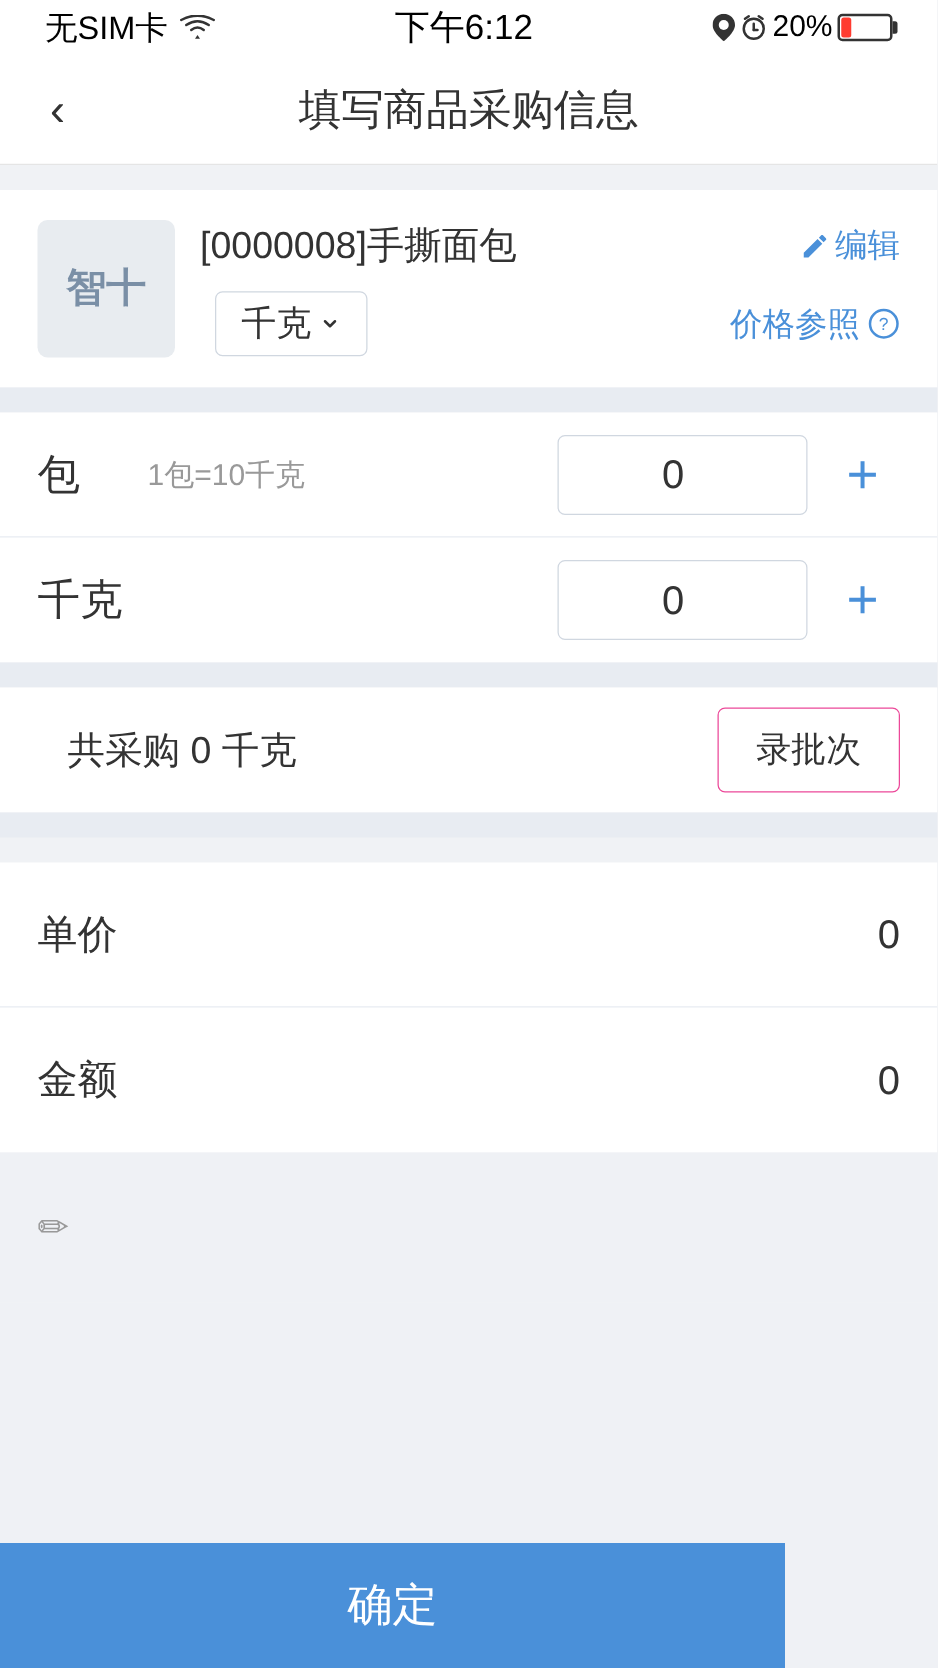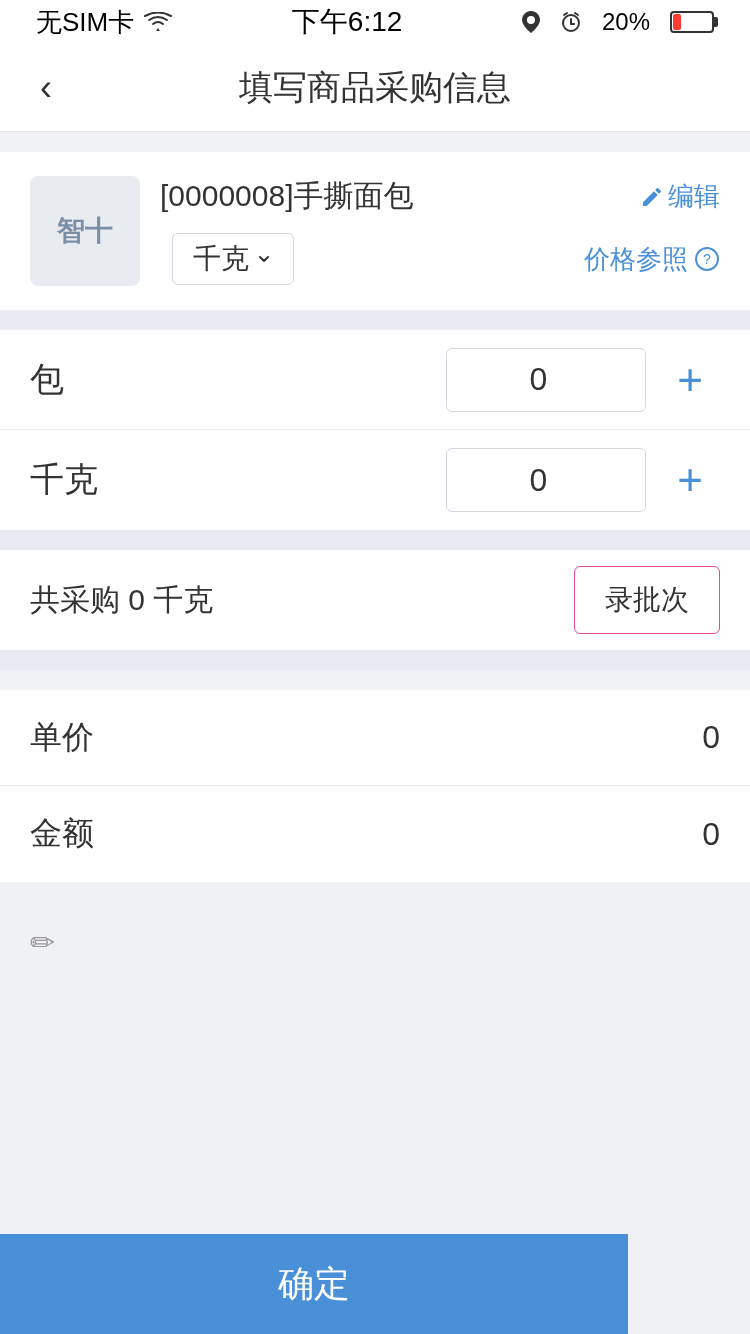--- a/index.html
+++ b/index.html
@@ -19,21 +19,21 @@
       background: #fff;
       display: flex;
       align-items: center;
       justify-content: space-between;
       padding: 0 36px;
       font-size: 26px;
       color: #000;
     }
     .status-left { display: flex; align-items: center; gap: 10px; }
     .status-center { font-size: 28px; font-weight: 500; }
-    .status-right { display: flex; align-items: center; gap: 20px; font-size: 24px; }
+    .status-right { display: flex; align-items: center; gap: 4px; font-size: 24px; }
     .battery-icon {
       width: 44px; height: 22px;
       border: 2px solid #333;
       border-radius: 4px;
       position: relative;
       display: inline-block;
     }
     .battery-icon::after {
       content: '';
       position: absolute;
@@ -89,21 +89,21 @@
     .product-image {
       width: 110px;
       height: 110px;
       background: #e8ecf0;
       border-radius: 8px;
       display: flex;
       align-items: center;
       justify-content: center;
       flex-shrink: 0;
       color: #7a8fa6;
-      font-size: 28px;
+      font-size: 32px;
       font-weight: bold;
     }
     .product-info { flex: 1; }
     .product-name-row {
       display: flex;
       justify-content: space-between;
       align-items: center;
     }
     .product-name {
       font-size: 30px;
@@ -203,20 +203,21 @@
       display: flex;
       align-items: center;
       justify-content: center;
       cursor: pointer;
       line-height: 1;
     }
 
     
     .summary-section {
       background: #fff;
+      padding-left: 24px;
     }
     .summary-row {
       display: flex;
       align-items: center;
       justify-content: space-between;
       padding: 0 30px;
       height: 100px;
     }
     .summary-text {
       font-size: 30px;
@@ -235,21 +236,21 @@
     
     .info-section {
       background: #fff;
       margin-top: 20px;
     }
     .info-row {
       display: flex;
       align-items: center;
       justify-content: space-between;
       padding: 0 30px;
-      height: 96px;
+      height: 116px;
       border-bottom: 1px solid #e8ecf2;
     }
     .info-label {
       font-size: 32px;
       color: #333;
     }
     .info-value {
       font-size: 32px;
       color: #333;
     }
@@ -369,20 +370,21 @@
     </div>
   </div>
 </div>
 
 <div class="section-divider"></div>
 
 <div class="input-section">
 
   <div class="input-row">
     <span class="input-label">包</span>
+    <span class="input-sublabel">1包=10千克</span>
     <div class="input-field-wrap">
       <input type="number" class="qty-input" value="0" style="">
       <button class="plus-btn">+</button>
     </div>
   </div>
 
   <div class="input-row" style="border-bottom:none;">
     <span class="input-label">千克</span>
     <div class="input-field-wrap">
       <input type="number" class="qty-input" value="0" style="">

